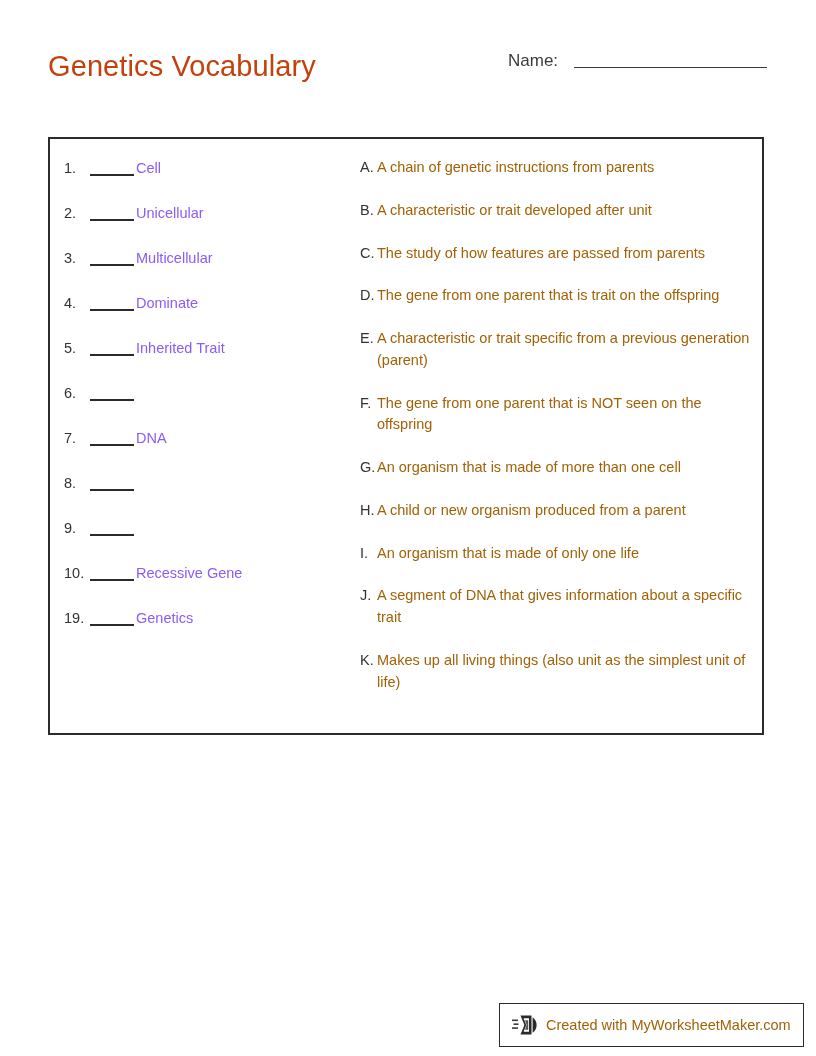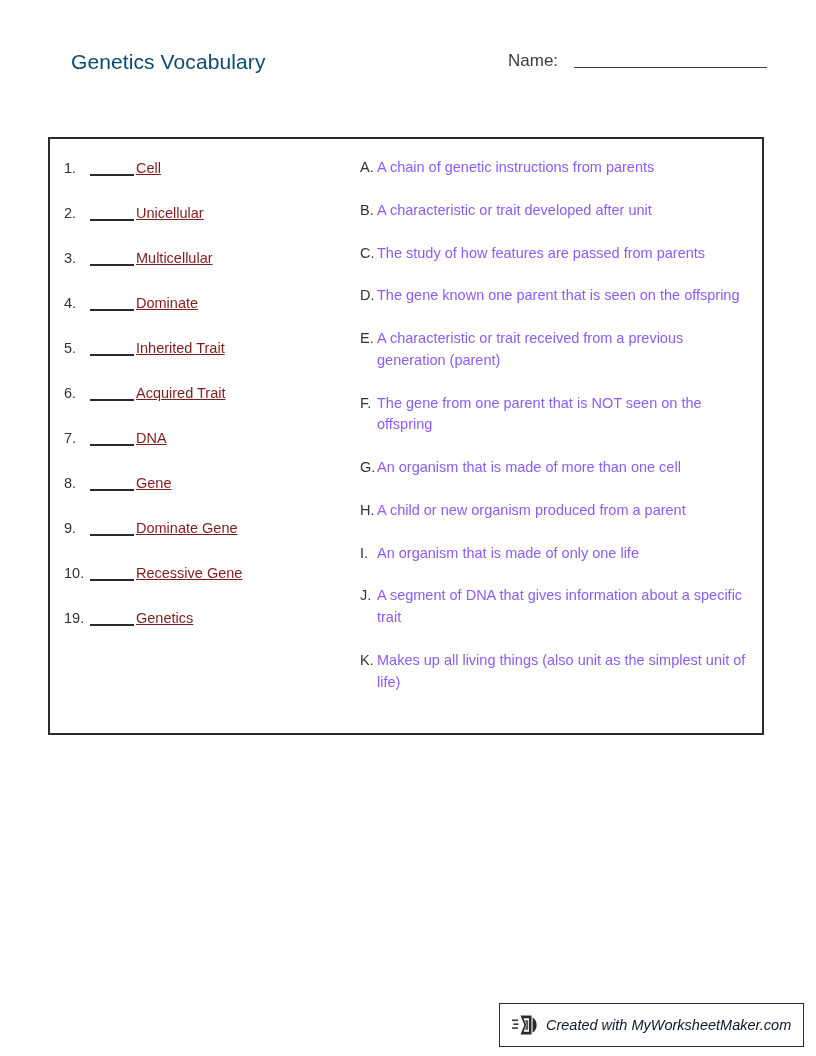--- a/index.html
+++ b/index.html
@@ -21,26 +21,25 @@
     position: absolute;
     left: 0;
     top: 0;
     width: 816px;
     height: 120px;
   }
   .page-title {
     position: absolute;
     left: 48px;
     top: 50px;
-    font-size: 21px;
+    font-size: 29px;
     font-weight: 400;
-    color: #0c4a6e;
+    color: #c2410c;
     letter-spacing: 0.1px;
     white-space: nowrap;
-    margin-left: 23px;
   }
   .name-block {
     position: absolute;
     left: 508px;
     top: 52px;
     display: flex;
     align-items: flex-end;
     gap: 16px;
   }
   .name-label {
@@ -99,23 +98,22 @@
   .term-blank {
     flex: 0 0 auto;
     width: 44px;
     align-self: flex-start;
     height: 17px;
     border-bottom: 2px solid #2b2b2b;
   }
   .term-label {
     flex: 1 1 auto;
     padding-left: 2px;
-    color: #7f1d1d;
+    color: #8b5cf6;
     padding-top: 1px;
-    text-decoration: underline;
   }
 
   
   .defs {
     position: absolute;
     left: 310px;
     top: 18px;
     width: 395px;
   }
   .def-row {
@@ -125,21 +123,21 @@
     font-size: 14.5px;
     line-height: 1.5;
   }
   .def-letter {
     flex: 0 0 17px;
     width: 17px;
     color: #333333;
   }
   .def-text {
     flex: 1 1 auto;
-    color: #8b5cf6;
+    color: #a16207;
   }
 
   
   .footer-badge {
     position: absolute;
     left: 499px;
     top: 1003px;
     width: 305px;
     height: 44px;
     border: 1px solid #2b2b2b;
@@ -151,23 +149,22 @@
   .badge-logo {
     flex: 0 0 auto;
     margin-left: 12px;
     margin-right: 8px;
     width: 26px;
     height: 24px;
     display: block;
   }
   .badge-text {
     font-size: 14.5px;
-    color: #0f172a;
+    color: #a16207;
     white-space: nowrap;
-    font-style: italic;
   }
 </style>
 </head>
 <body>
 
 <div class="header">
   <div class="page-title">Genetics Vocabulary</div>
 
   <div class="name-block">
     <span class="name-label">Name:</span>
@@ -199,36 +196,33 @@
           <span class="term-label">Dominate</span>
         </div>
         <div class="term-row">
           <span class="term-num">5.</span>
           <span class="term-blank"></span>
           <span class="term-label">Inherited Trait</span>
         </div>
         <div class="term-row">
           <span class="term-num">6.</span>
           <span class="term-blank"></span>
-          <span class="term-label">Acquired Trait</span>
         </div>
         <div class="term-row">
           <span class="term-num">7.</span>
           <span class="term-blank"></span>
           <span class="term-label">DNA</span>
         </div>
         <div class="term-row">
           <span class="term-num">8.</span>
           <span class="term-blank"></span>
-          <span class="term-label">Gene</span>
         </div>
         <div class="term-row">
           <span class="term-num">9.</span>
           <span class="term-blank"></span>
-          <span class="term-label">Dominate Gene</span>
         </div>
         <div class="term-row">
           <span class="term-num">10.</span>
           <span class="term-blank"></span>
           <span class="term-label">Recessive Gene</span>
         </div>
         <div class="term-row">
           <span class="term-num">19.</span>
           <span class="term-blank"></span>
           <span class="term-label">Genetics</span>
@@ -242,25 +236,25 @@
         <div class="def-row">
           <span class="def-letter">B.</span>
           <span class="def-text">A characteristic or trait developed after unit</span>
         </div>
         <div class="def-row">
           <span class="def-letter">C.</span>
           <span class="def-text">The study of how features are passed from parents</span>
         </div>
         <div class="def-row">
           <span class="def-letter">D.</span>
-          <span class="def-text">The gene known one parent that is seen on the offspring</span>
+          <span class="def-text">The gene from one parent that is trait on the offspring</span>
         </div>
         <div class="def-row">
           <span class="def-letter">E.</span>
-          <span class="def-text">A characteristic or trait received from a previous generation (parent)</span>
+          <span class="def-text">A characteristic or trait specific from a previous generation (parent)</span>
         </div>
         <div class="def-row">
           <span class="def-letter">F.</span>
           <span class="def-text">The gene from one parent that is NOT seen on the offspring</span>
         </div>
         <div class="def-row">
           <span class="def-letter">G.</span>
           <span class="def-text">An organism that is made of more than one cell</span>
         </div>
         <div class="def-row">

